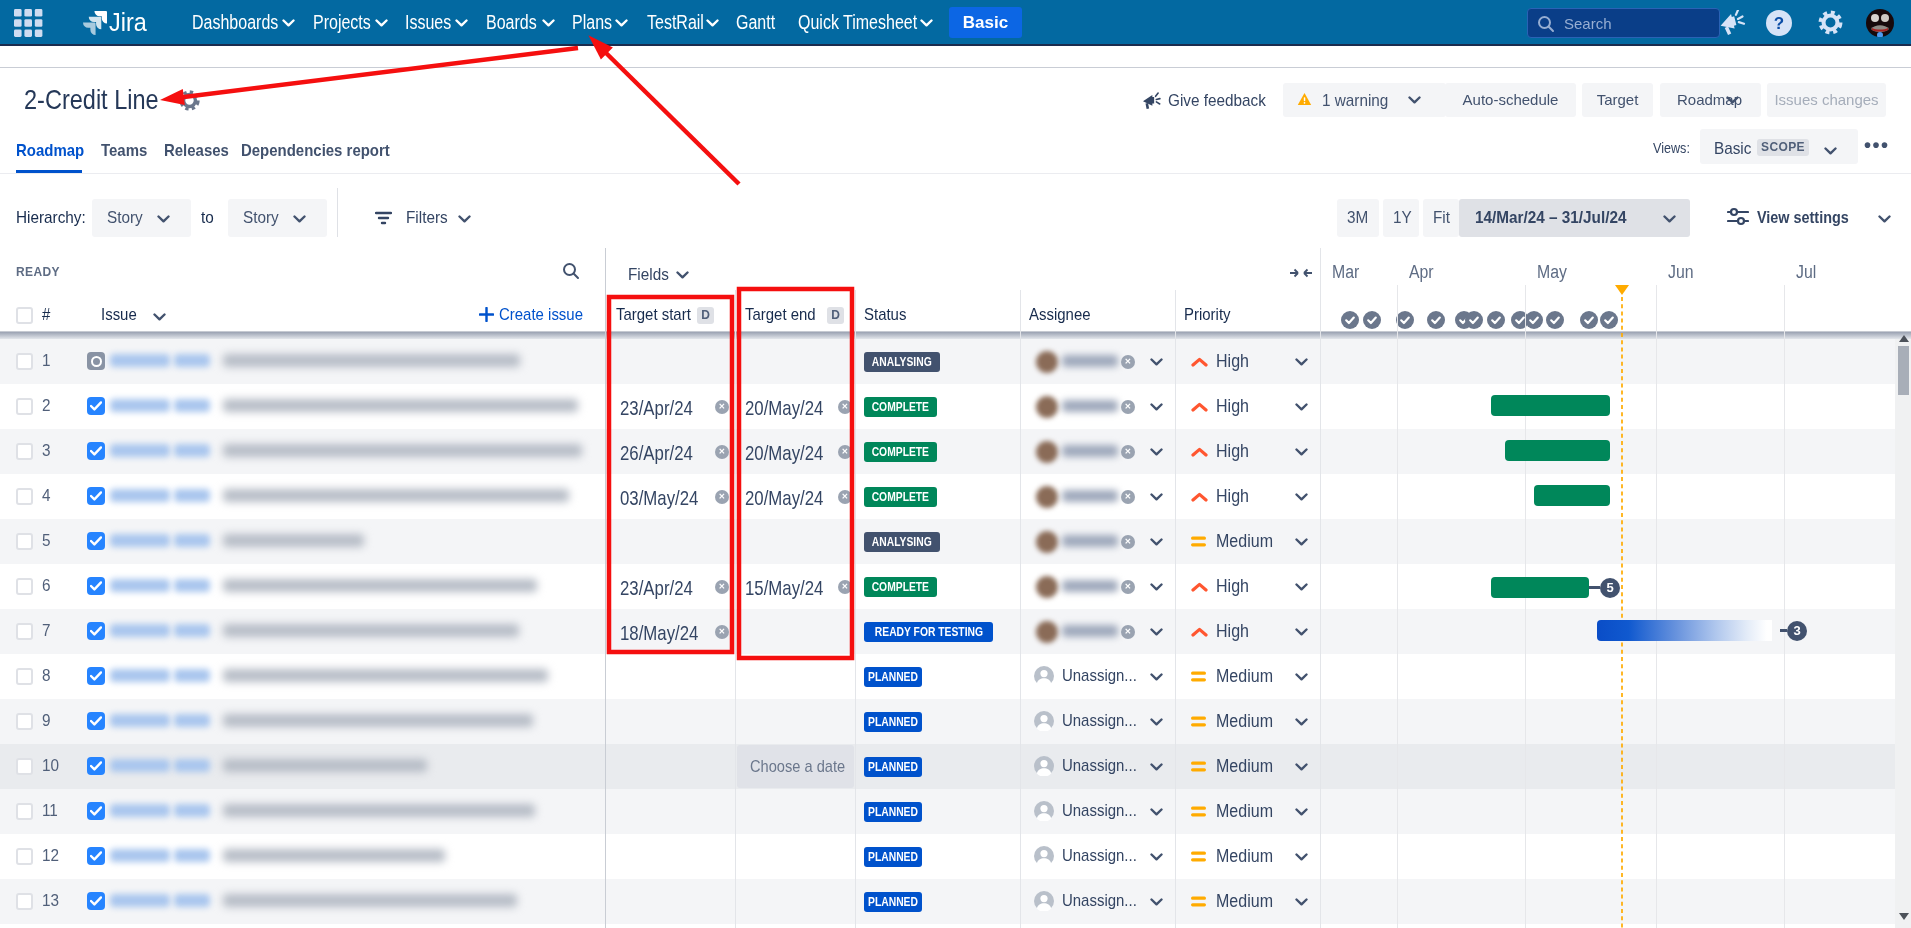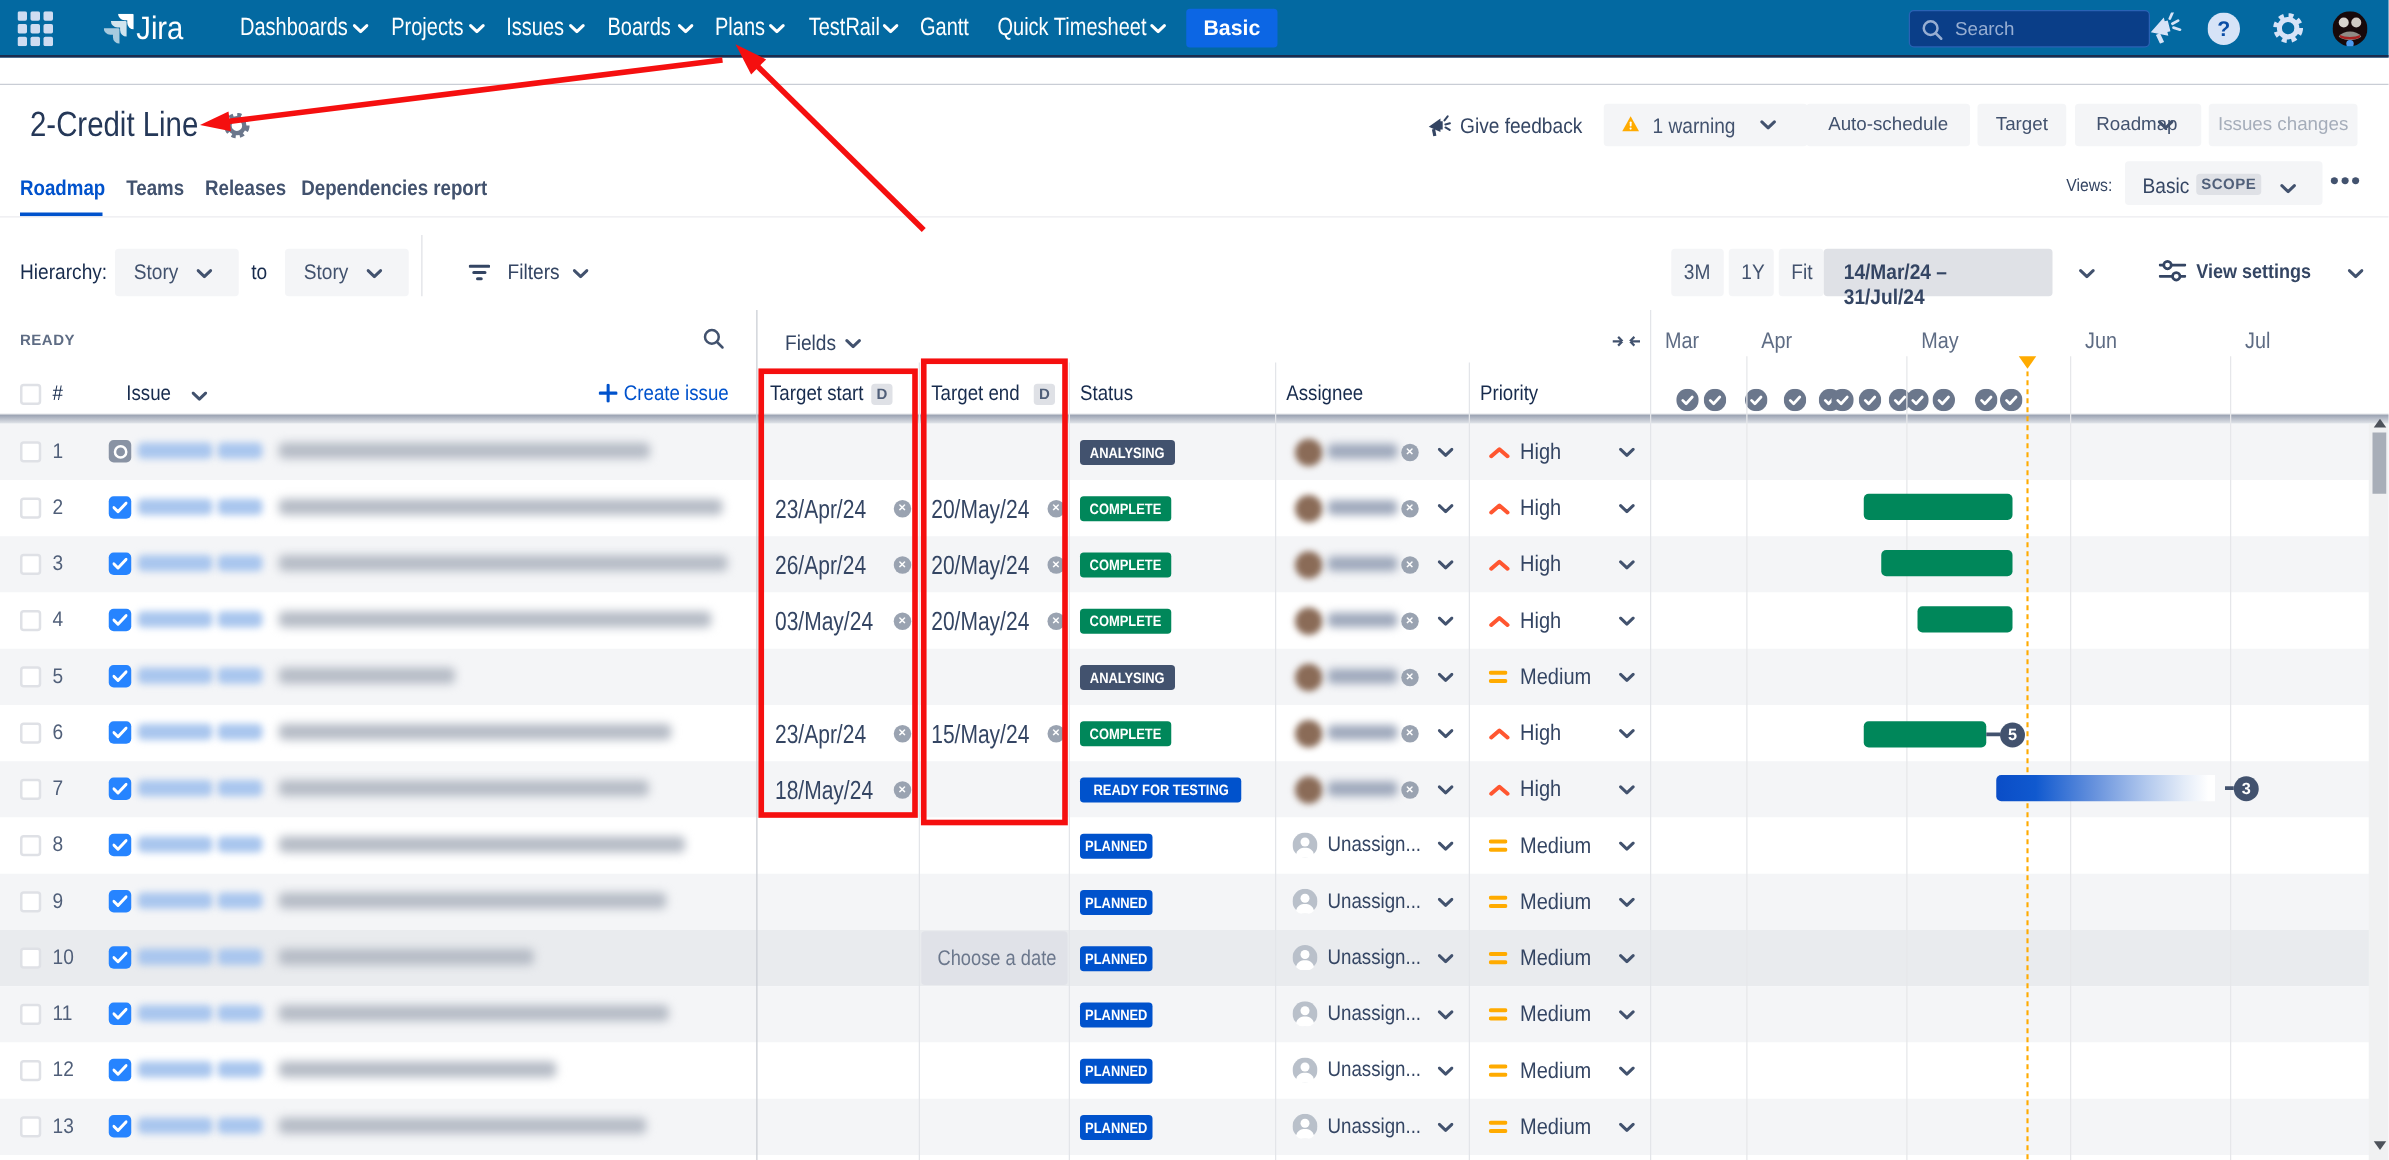--- a/index.html
+++ b/index.html
@@ -252,21 +252,21 @@
 
 <div class="drop" style="left:1337px;width:42px">
       <span style="left:10px">3M</span>
     </div>
 <div class="drop" style="left:1383px;width:36px">
       <span style="left:10px">1Y</span>
     </div>
 <div class="drop" style="left:1423px;width:36px">
       <span style="left:10px">Fit</span>
     </div>
-<div class="drop" style="left:1459px;width:183px;background:#dfe1e6">
+<div class="drop" style="left:1459px;width:231px;background:#dfe1e6">
       <span style="left:16px;font-weight:bold;color:#344563;font-size:17px;top:9px">14/Mar/24 – 31/Jul/24</span>
     </div>
 <svg class="abs" style="left:1663px;top:215px" width="13" height="8" viewBox="0 0 13 8">
       <path d="M1.5 1.5 L6.5 6.3 L11.5 1.5" fill="none" stroke="#42526E" stroke-width="2.4" stroke-linecap="round" stroke-linejoin="round"></path>
     </svg>
 <svg class="abs" style="left:1727px;top:207px" width="22" height="20" viewBox="0 0 22 20">
   <path d="M1 5 H21 M1 14 H21" stroke="#344563" stroke-width="2.2" stroke-linecap="round"></path>
   <circle cx="7" cy="5" r="3" fill="#fff" stroke="#344563" stroke-width="2.2"></circle>
   <circle cx="14" cy="14" r="3" fill="#fff" stroke="#344563" stroke-width="2.2"></circle>
 </svg>

